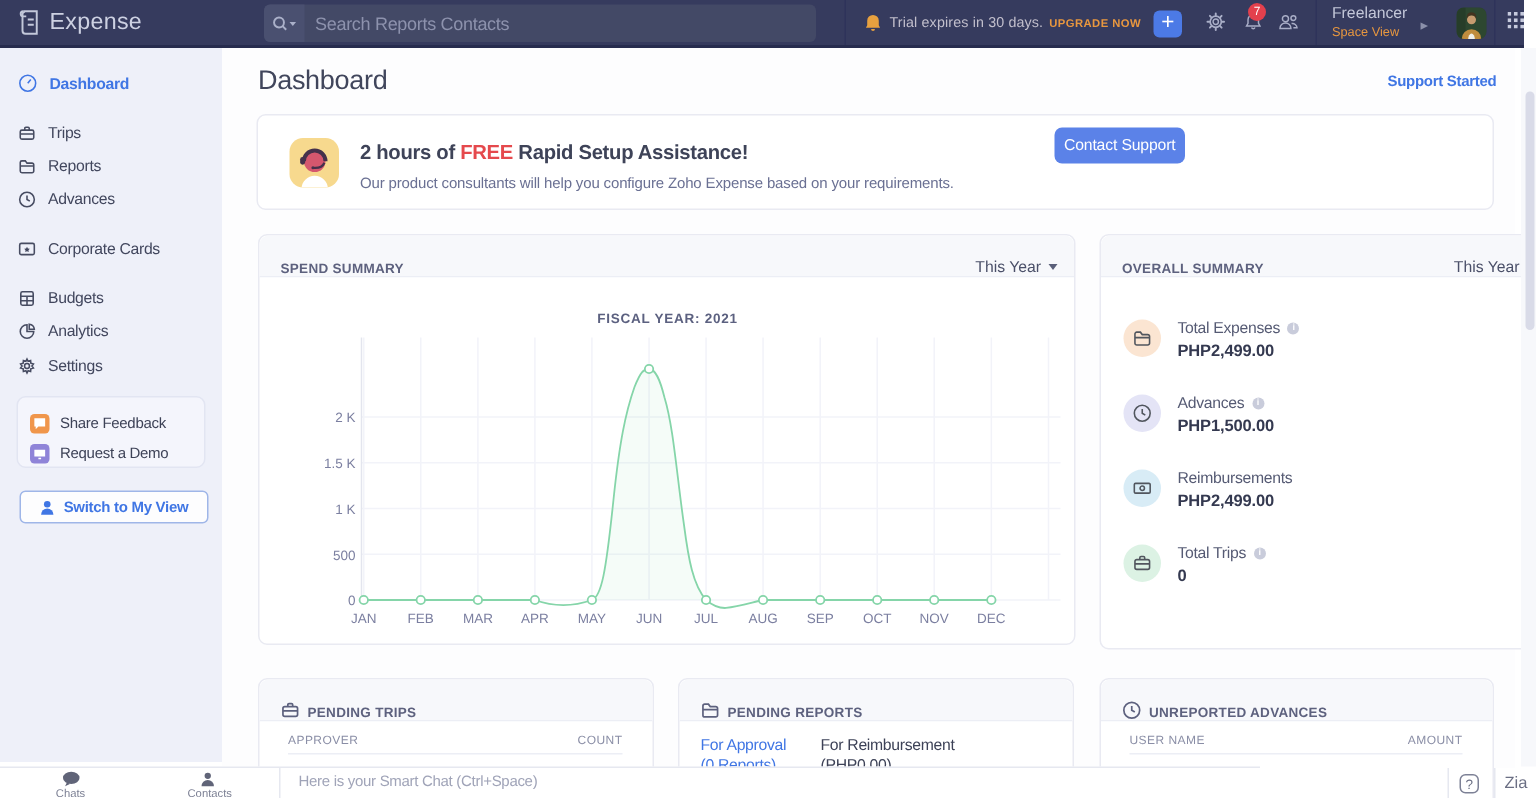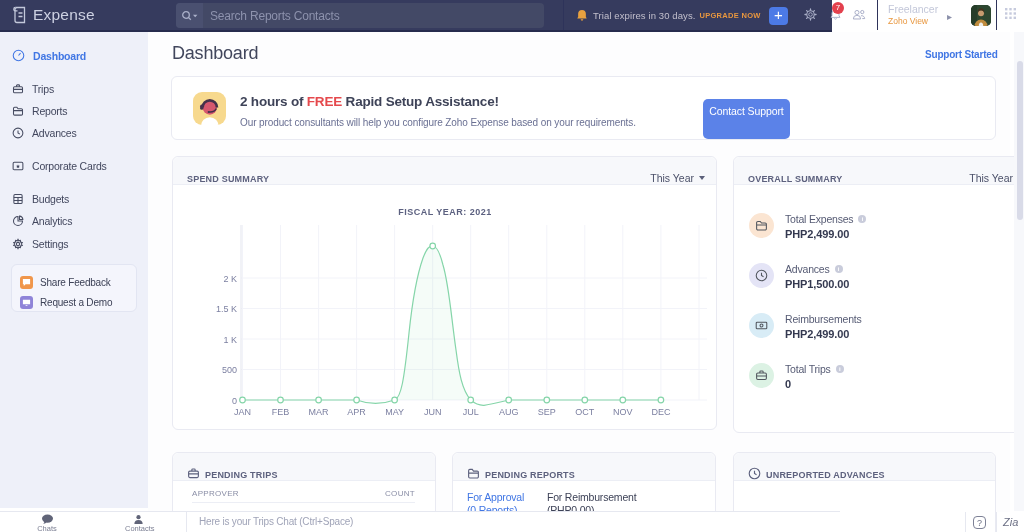--- a/index.html
+++ b/index.html
@@ -2,21 +2,21 @@
 <html><head>
 <meta charset="utf-8">
 <style>
 * { margin:0; padding:0; box-sizing:border-box; }
 html,body { width:1024px; height:532px; overflow:hidden; }
 body { font-family:"Liberation Sans", sans-serif; background:#fff; position:relative; }
 #app { position:absolute; left:0; top:0; width:1024px; height:532px; }
 .abs { position:absolute; }
 
 
-#topbar { position:absolute; left:0; top:0; width:832px; height:32px; background:#363b5e; border-bottom:2px solid #272c4e; }
+#topbar { position:absolute; left:0; top:0; width:1016px; height:32px; background:#363b5e; border-bottom:2px solid #272c4e; }
 #logo { position:absolute; left:12px; top:5px; color:#cdd1e2; font-size:15.5px; letter-spacing:0.2px; display:flex; align-items:center; gap:6px; }
 #searchwrap { position:absolute; left:176px; top:3px; width:368px; height:25px; background:#434966; border-radius:4px; display:flex; align-items:center; }
 #searchbtn { width:27px; height:25px; background:#4a5070; border-radius:4px 0 0 4px; display:flex; align-items:center; justify-content:center; }
 #searchph { color:#8d92ad; font-size:12px; letter-spacing:-0.2px; margin-left:7px; }
 #trial { position:absolute; left:576px; top:0; height:30px; display:flex; align-items:center; color:#c2bfcc; font-size:9.5px; letter-spacing:0.1px; }
 #trial b { color:#e8973f; margin-left:4px; font-size:7.5px; letter-spacing:0.3px; }
 #plusbtn { position:absolute; left:769px; top:7px; width:19px; height:18px; background:#4c7ae6; border-radius:4px; color:#fff; font-size:15px; line-height:16px; text-align:center; }
 .tico { position:absolute; top:8px; }
 #who { position:absolute; left:888px; top:3px; line-height:12px; }
 #who .n { color:#c3c7d9; font-size:10.5px; }
@@ -42,21 +42,21 @@
 .card { position:absolute; background:#fff; border:1px solid #e9eaf2; border-radius:6px; }
 .chead { position:absolute; left:0; top:0; right:0; height:28px; background:#f7f8fb; border-bottom:1px solid #eceef5; border-radius:6px 6px 0 0; display:flex; align-items:flex-end; padding:0 11px 0 14px; color:#5d617e; font-size:9px; font-weight:bold; letter-spacing:0.2px; gap:5px; }
 .tyear { margin-left:auto; font-weight:normal; letter-spacing:0; color:#4b5069; font-size:10.5px; display:flex; align-items:center; gap:5px; }
 .tyear:after { content:""; width:0; height:0; border-left:3.5px solid transparent; border-right:3.5px solid transparent; border-top:4.5px solid #5a5f79; }
 
 #banner { position:absolute; left:23px; top:44px; width:825px; height:64px; background:#fff; border:1px solid #e9eaf2; border-radius:6px; }
 #bicon { position:absolute; left:21px; top:15px; width:33px; height:33px; border-radius:9px; background:#f7d98e; overflow:hidden; }
 #btitle { position:absolute; left:68px; top:17px; font-size:13.5px; letter-spacing:-0.2px; font-weight:bold; color:#3e4358; }
 #btitle .free { color:#e5494d; }
 #bsub { position:absolute; left:68px; top:40px; font-size:10px; letter-spacing:-0.1px; color:#6a7093; }
-#contactbtn { position:absolute; left:531px; top:22px; width:87px; height:40px; background:#5b82e8; border-radius:5px; color:#fff; font-size:10.5px; letter-spacing:-0.1px; text-align:center; line-height:24px; }
+#contactbtn { position:absolute; left:531px; top:8px; width:87px; height:24px; background:#5b82e8; border-radius:5px; color:#fff; font-size:10.5px; letter-spacing:-0.1px; text-align:center; line-height:24px; }
 
 #spendcard { left:24px; top:124px; width:545px; height:274px; }
 #overallcard { left:585px; top:124px; width:303px; height:277px; }
 #ptripscard { left:24px; top:420px; width:264px; height:92px; }
 #preportscard { left:304px; top:420px; width:264px; height:92px; }
 #uadvcard { left:585px; top:420px; width:263px; height:92px; }
 
 .osrow { position:absolute; left:15px; display:flex; }
 .ocircle { width:25px; height:25px; border-radius:50%; display:flex; align-items:center; justify-content:center; }
 .olabel { margin-left:11px; }
@@ -69,21 +69,21 @@
 .linkcol.blue { color:#4076e4; }
 .linkcol.dark { color:#3d4257; }
 
 
 #bottombar { position:absolute; left:0; top:511px; width:840px; height:21px; background:#fff; border-top:1px solid #e6e8f0; }
 #chats { position:absolute; left:34px; top:2px; width:26px; text-align:center; color:#606478; }
 #contacts { position:absolute; left:125px; top:2px; width:26px; text-align:center; color:#606478; }
 .blabel { font-size:7.5px; line-height:7px; color:#7b7f93; }
 #chatinput { position:absolute; left:186px; top:0; width:772px; height:21px; border-left:1px solid #e6e8f0; color:#a0a4b8; font-size:10px; letter-spacing:-0.2px; line-height:20px; padding-left:12px; }
 #qmark { position:absolute; left:973px; top:4px; width:13px; height:13px; border:1px solid #7d8196; border-radius:4px; color:#6b6f84; font-size:9px; text-align:center; line-height:13px; }
-#zia { position:absolute; left:1003px; top:4px; color:#6b6f84; font-size:11px; font-style:italic; }
+#zia { position:absolute; left:1003px; top:4px; color:#6b6f84; font-size:11px; }
 .bsep { position:absolute; top:0; width:1px; height:21px; background:#e6e8f0; }
 
 #scrollthumb { position:absolute; left:1017px; top:61px; width:6px; height:159px; background:#d9dbe8; border-radius:3px; }
 #scrolltrack { position:absolute; left:1014px; top:32px; width:10px; height:479px; background:#f7f8fb; }
 </style>
 </head>
 <body>
 <div id="app">
 
   <div id="sidebar">
@@ -123,20 +123,24 @@
             <svg width="9" height="9" viewBox="0 0 10 10" fill="#fff">
               <path d="M1 1 h8 v6 h-5 l-2 2 v-2 h-1 z"></path>
             </svg>
           </span>Share Feedback</div>
       <div class="fbrow" style="top:31px"><span class="fbicon" style="background:#8f84d8">
             <svg width="9" height="9" viewBox="0 0 10 10" fill="#fff">
               <path d="M1 2 h8 v5 h-8 z M4 8 h2 v1 h-2 z"></path>
             </svg>
           </span>Request a Demo</div>
     </div>
+    <div id="switchbtn"><svg width="11" height="11" viewBox="0 0 12 12" fill="#4076e4">
+          <circle cx="6" cy="3.5" r="2.4"></circle>
+          <path d="M1.5 11 a4.5 4.5 0 0 1 9 0 z"></path>
+        </svg>Switch to My View</div>
   </div>
 
   <div id="main">
     <div id="pagetitle">Dashboard</div>
     <div id="gs">Support Started</div>
     <div id="banner">
       <div id="bicon">
         <svg width="33" height="33" viewBox="0 0 33 33">
           <circle cx="16.8" cy="15.5" r="7.2" fill="#d5576e"></circle>
           <path d="M8 34 a8.8 8.8 0 0 1 17.6 0 z" fill="#fff"></path>
@@ -284,20 +288,24 @@
           </svg>PENDING REPORTS</div>
       <div class="linkcol blue" style="left:14px">For Approval<br>(0 Reports)</div>
       <div class="linkcol dark" style="left:94px">For Reimbursement<br>(PHP0.00)</div>
     </div>
 
     <div class="card" id="uadvcard">
       <div class="chead"><svg width="13" height="13" viewBox="0 0 16 16" fill="none" stroke="#5d617e" stroke-width="1.4">
             <circle cx="8" cy="8" r="6.5"></circle>
             <path d="M8 4.5 V8 L10.5 9.5"></path>
           </svg>UNREPORTED ADVANCES</div>
+      <div class="thead">
+          <span>USER NAME</span>
+          <span>AMOUNT</span>
+        </div>
     </div>
   </div>
 
   <div id="topbar">
     <div id="logo">
       <svg width="15" height="20" viewBox="0 0 15 20" fill="none" stroke="#c3c8da" stroke-width="1.3">
         <path d="M3.5 2.5 h9 v15 h-7.5 a2 2 0 0 1 -2-2 v-11 a1.6 1.6 0 0 1 1.6-1.6"></path>
         <path d="M3.5 2.5 a1.7 1.7 0 0 0 0 3.4 h2"></path>
         <path d="M6.5 8 h4 M6.5 11.5 h4"></path>
       </svg>
@@ -336,21 +344,21 @@
     <div class="abs" style="left:832px;top:2px;width:12px;height:12px;background:#e3404d;border-radius:50%;color:#fff;font-size:8px;text-align:center;line-height:12px;">7</div>
     <svg class="tico" style="left:852px" width="14" height="13" viewBox="0 0 17 16" fill="none" stroke="#a9aec7" stroke-width="1.2">
         <circle cx="6" cy="5.5" r="2.5"></circle>
         <path d="M1.5 13.5 a4.5 4.5 0 0 1 9 0 z" fill="none"></path>
         <circle cx="12.5" cy="5" r="2"></circle>
         <path d="M11 9.5 a3.8 3.8 0 0 1 4.5 3.5 h-3"></path>
       </svg>
     <div class="vsep" style="left:877px"></div>
     <div id="who">
         <div class="n">Freelancer</div>
-        <div class="a">Zoho View</div>
+        <div class="a">Space View</div>
       </div>
     <div id="caret-r">▸</div>
     <div id="avatar">
       <svg width="20" height="21" viewBox="0 0 20 21">
         <rect width="20" height="21" fill="#2d4730"></rect>
         <rect x="0" y="0" width="6" height="21" fill="#263d29"></rect>
         <circle cx="10" cy="8.2" r="3" fill="#c79b6f"></circle>
         <path d="M6.8 7.8 q-0.4-4.6 3.2-4.6 q3.6 0 3.2 4.6 q-0.6-2.6 -3.2-2.6 q-2.6 0 -3.2 2.6 z" fill="#44331f"></path>
         <path d="M3.5 21 a6.5 6.5 0 0 1 13 0 z" fill="#c08c3e"></path>
         <path d="M7.8 21 a2.2 3.6 0 0 1 4.4 0 z" fill="#efefeb"></path>
@@ -378,21 +386,21 @@
         </svg>
         <div class="blabel">Chats</div>
       </div>
     <div id="contacts">
         <svg style="display:block;margin:0 auto" width="11" height="11" viewBox="0 0 12 12" fill="#606478">
           <circle cx="6" cy="3.5" r="2.3"></circle>
           <path d="M1.5 11 a4.5 4.5 0 0 1 9 0 z"></path>
         </svg>
         <div class="blabel">Contacts</div>
       </div>
-    <div id="chatinput">Here is your Trips Chat (Ctrl+Space)</div>
+    <div id="chatinput">Here is your Smart Chat (Ctrl+Space)</div>
     <div class="bsep" style="left:965px"></div>
     <div id="qmark">?</div>
     <div class="bsep" style="left:996px"></div>
     <div id="zia">Zia</div>
   </div>
 
   <div id="scrolltrack"></div>
   <div id="scrollthumb"></div>
 </div>
 

